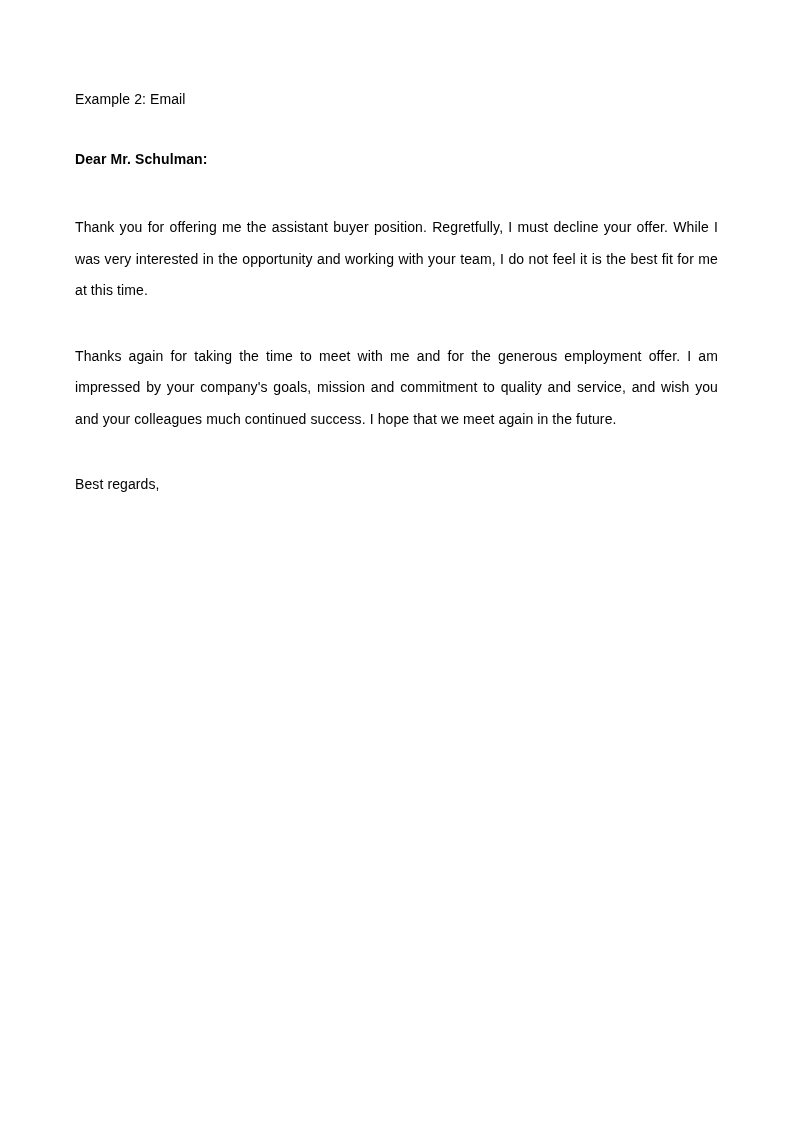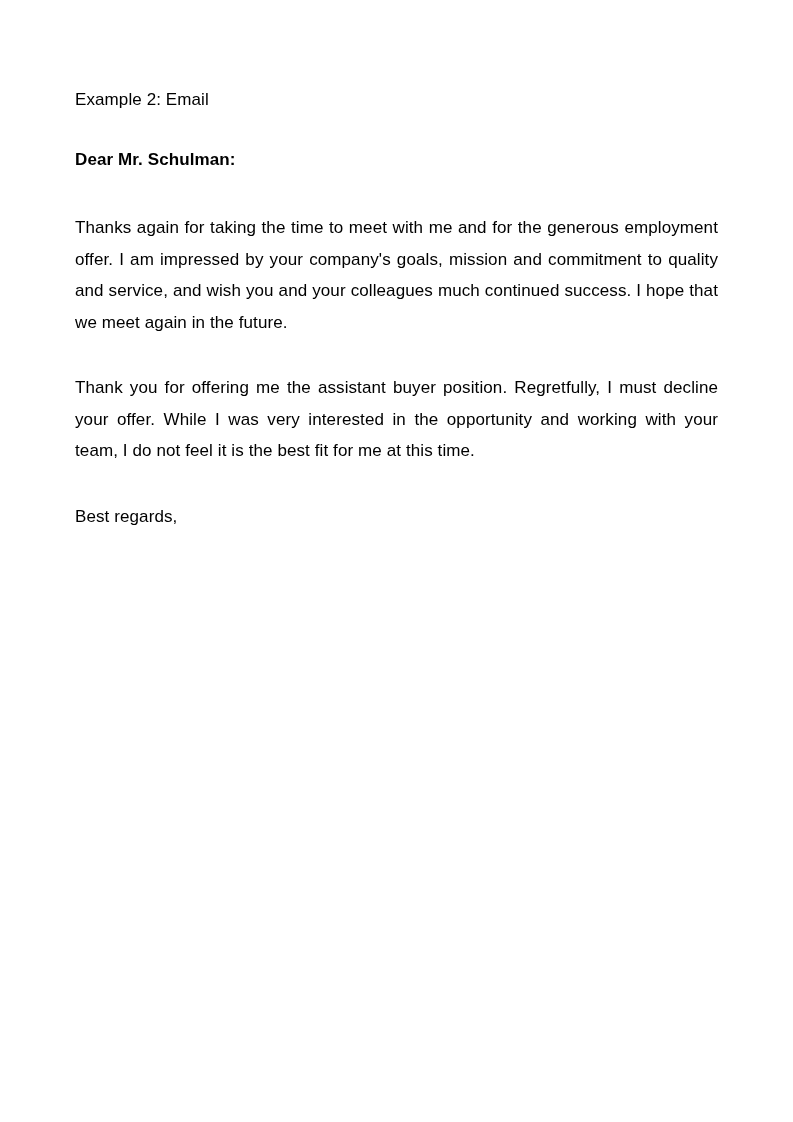--- a/index.html
+++ b/index.html
@@ -15,21 +15,21 @@
   .page {
     width: 793px;
     height: 1122px;
     background: #ffffff;
     padding: 84px 75px 0 75px;
     overflow: hidden;
   }
 
   .doc-line,
   .doc-para {
-    font-size: 17px;
+    font-size: 14px;
     line-height: 31.5px;
     color: #000000;
     letter-spacing: 0.1px;
   }
 
   .doc-title {
     margin-bottom: 28px;
   }
 
   .doc-salutation {
@@ -52,20 +52,20 @@
 </style>
 </head>
 <body>
 
 <div class="page">
 
   <div class="doc-line doc-title">Example 2: Email</div>
 
   <div class="doc-line doc-salutation">Dear Mr. Schulman:</div>
 
+  <p class="doc-para">Thank you for offering me the assistant buyer position. Regretfully, I must decline your offer. While I was very interested in the opportunity and working with your team, I do not feel it is the best fit for me at this time.</p>
+
   <p class="doc-para">Thanks again for taking the time to meet with me and for the generous employment offer. I am impressed by your company's goals, mission and commitment to quality and service, and wish you and your colleagues much continued success. I hope that we meet again in the future.</p>
-
-  <p class="doc-para">Thank you for offering me the assistant buyer position. Regretfully, I must decline your offer. While I was very interested in the opportunity and working with your team, I do not feel it is the best fit for me at this time.</p>
 
   <div class="doc-line doc-closing">Best regards,</div>
 
 
 </div>
 
 </body></html>

